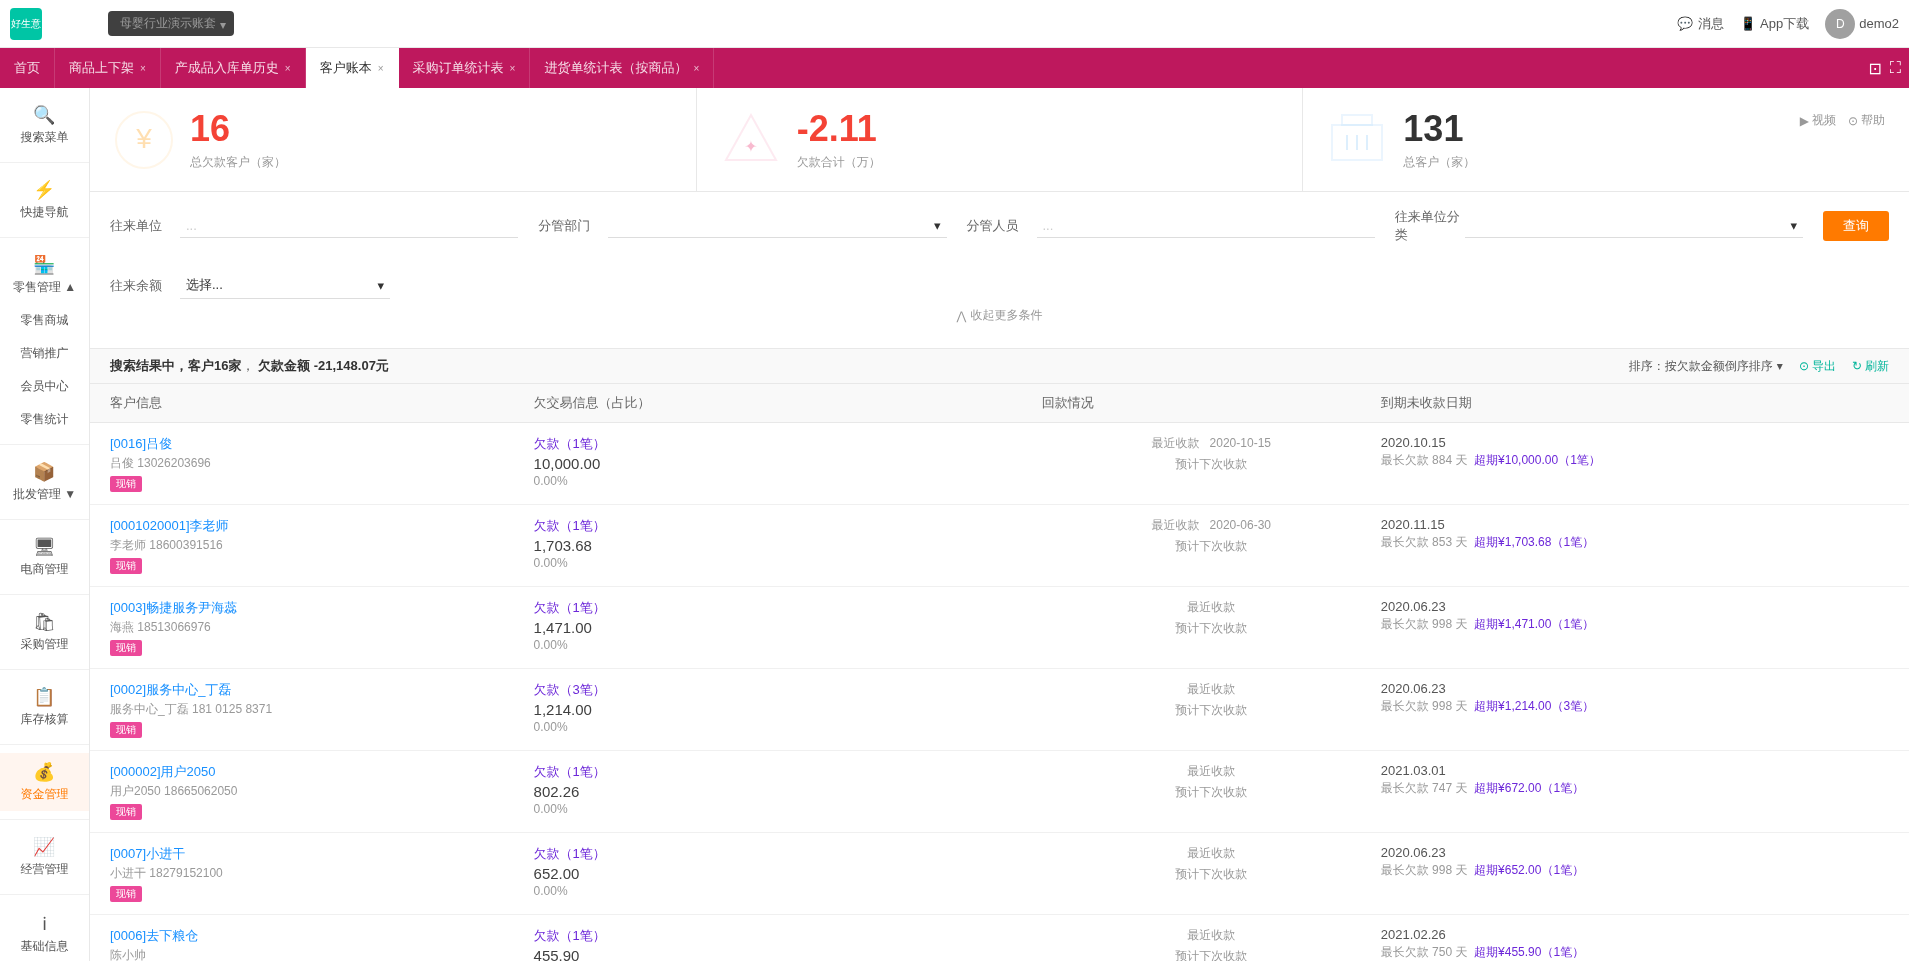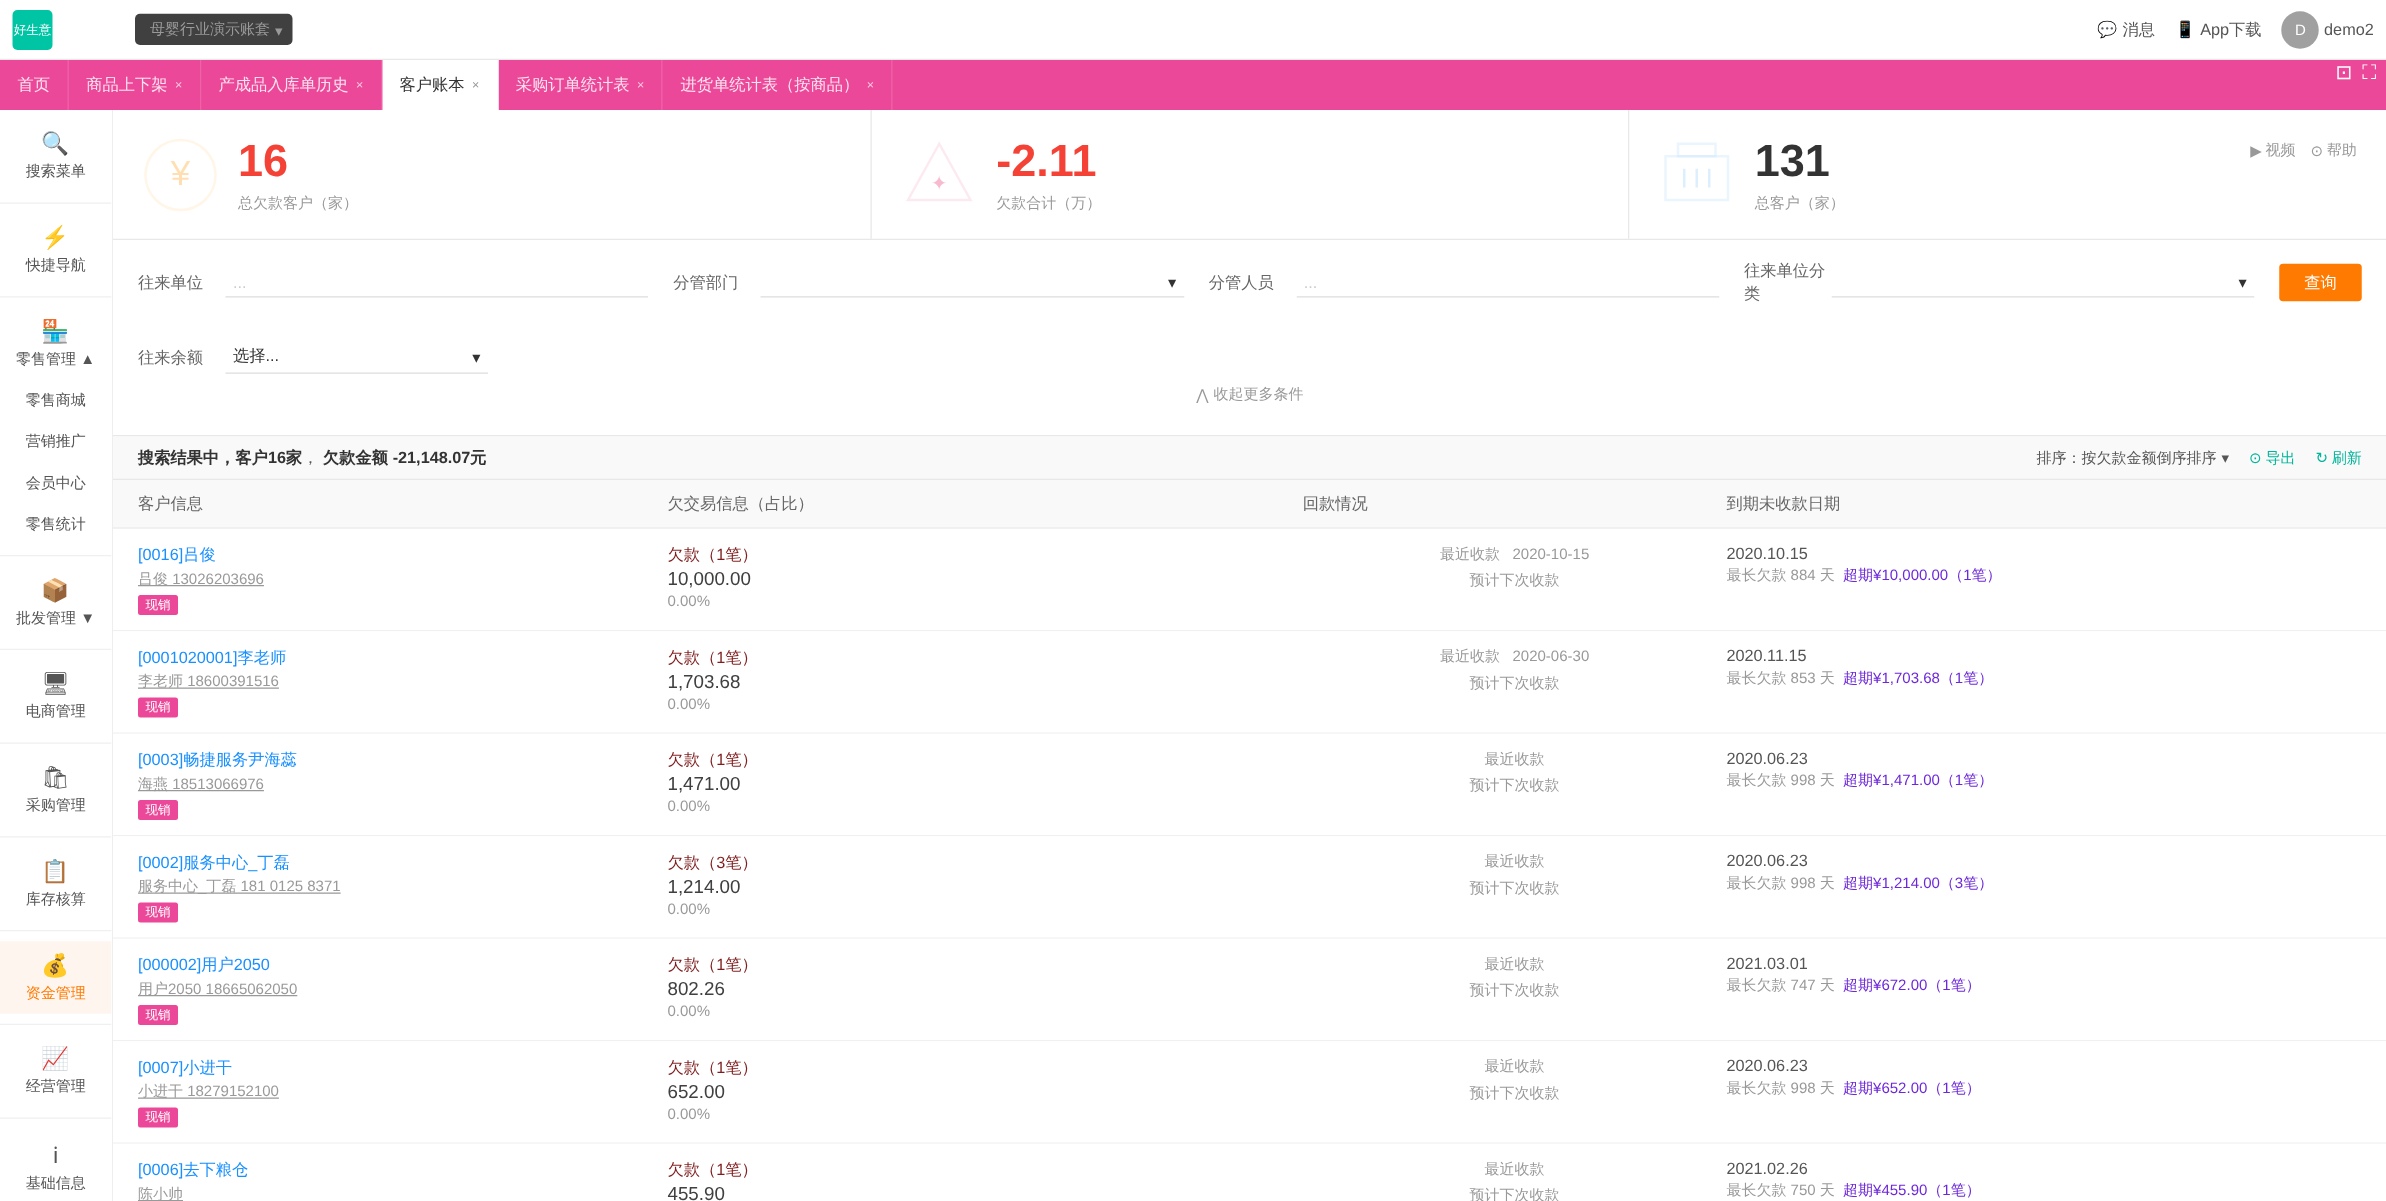--- a/index.html
+++ b/index.html
@@ -9,21 +9,21 @@
     .top-bar { display: flex; align-items: center; background: #fff; height: 48px; border-bottom: 1px solid #e8e8e8; padding: 0 10px; }
     .logo { display: flex; align-items: center; width: 90px; flex-shrink: 0; }
     .logo-icon { width: 32px; height: 32px; background: #00c5a5; border-radius: 4px; display: flex; align-items: center; justify-content: center; color: white; font-size: 10px; }
     .industry-selector { display: flex; align-items: flex-end; background: #404040; border-radius: 4px; padding: 4px 8px; font-size: 12px; color: #666; cursor: pointer; margin-left: 8px; }
     .industry-selector span { margin-left: 4px; color: #999; }
     .top-right { margin-left: auto; display: flex; align-items: center; gap: 16px; }
     .top-right-item { display: flex; align-items: center; gap: 4px; font-size: 13px; color: #555; cursor: pointer; }
     .avatar { width: 30px; height: 30px; border-radius: 50%; background: #ddd; overflow: hidden; display: flex; align-items: center; justify-content: center; font-size: 12px; color: #fff; background: #a0a0a0; }
 
     
-    .tab-bar { display: flex; align-items: flex-start; background: #ec4899; height: 40px; padding: 0; }
+    .tab-bar { display: flex; align-items: center; background: #be185d; height: 40px; padding: 0; }
     .tab { display: flex; align-items: center; padding: 0 14px; height: 40px; font-size: 13px; color: rgba(255,255,255,0.85); cursor: pointer; white-space: nowrap; border-right: 1px solid rgba(255,255,255,0.15); }
     .tab.active { background: #fff; color: #333; }
     .tab .close-btn { margin-left: 6px; font-size: 10px; color: rgba(255,255,255,0.7); }
     .tab.active .close-btn { color: #999; }
     .tab-end { margin-left: auto; display: flex; align-items: center; padding-right: 8px; gap: 8px; }
     .tab-end-btn { color: white; font-size: 16px; cursor: pointer; }
 
     
     .main-layout { display: flex; height: calc(961px - 48px - 40px); }
     
@@ -78,25 +78,25 @@
     .table-header { display: flex; padding: 10px 20px; background: #f9f9f9; border-bottom: 1px solid #e8e8e8; font-size: 13px; color: #666; font-weight: 500; }
     .col-client { flex: 2.5; }
     .col-debt { flex: 3; }
     .col-return { flex: 2; }
     .col-date { flex: 3; }
     
     .table-row { display: flex; padding: 12px 20px; border-bottom: 1px solid #f0f0f0; background: #fff; align-items: flex-start; }
     
     .client-info { flex: 2.5; }
     .client-name { color: #1890ff; font-size: 13px; cursor: pointer; }
-    .client-contact { font-size: 12px; color: #999; margin-top: 2px; text-decoration: underline; }
+    .client-contact { font-size: 12px; color: #999; margin-top: 2px; }
     .client-tag { display: inline-block; background: #ec4899; color: white; font-size: 10px; padding: 1px 6px; border-radius: 2px; margin-top: 4px; }
     
     .debt-info { flex: 3; }
-    .debt-count { font-size: 13px; color: #7f1d1d; }
+    .debt-count { font-size: 13px; color: #6d28d9; }
     .debt-amount { font-size: 15px; color: #404040; font-weight: 500; margin-top: 2px; }
     .debt-percent { font-size: 12px; color: #999; margin-top: 2px; }
     
     .return-info { flex: 2; text-align: center; }
     .return-label { font-size: 12px; color: #999; }
     .return-next { font-size: 12px; color: #999; margin-top: 4px; }
     
     .date-info { flex: 3; }
     .due-date { font-size: 13px; color: #555; }
     .overdue-info { font-size: 12px; color: #999; margin-top: 2px; }

